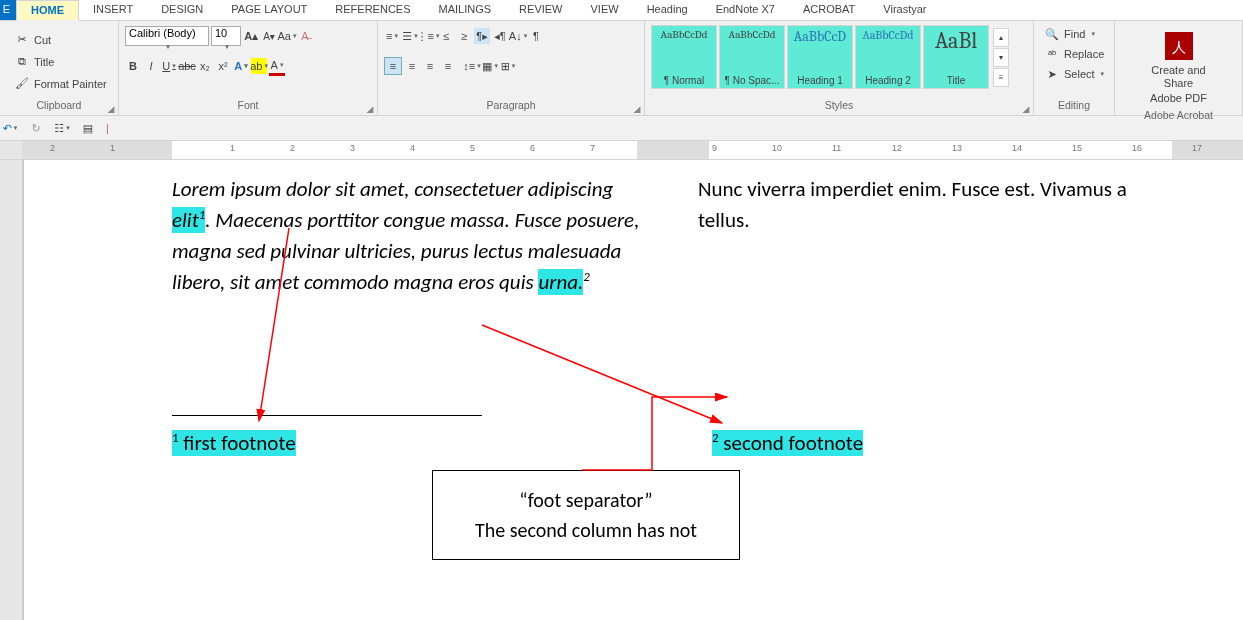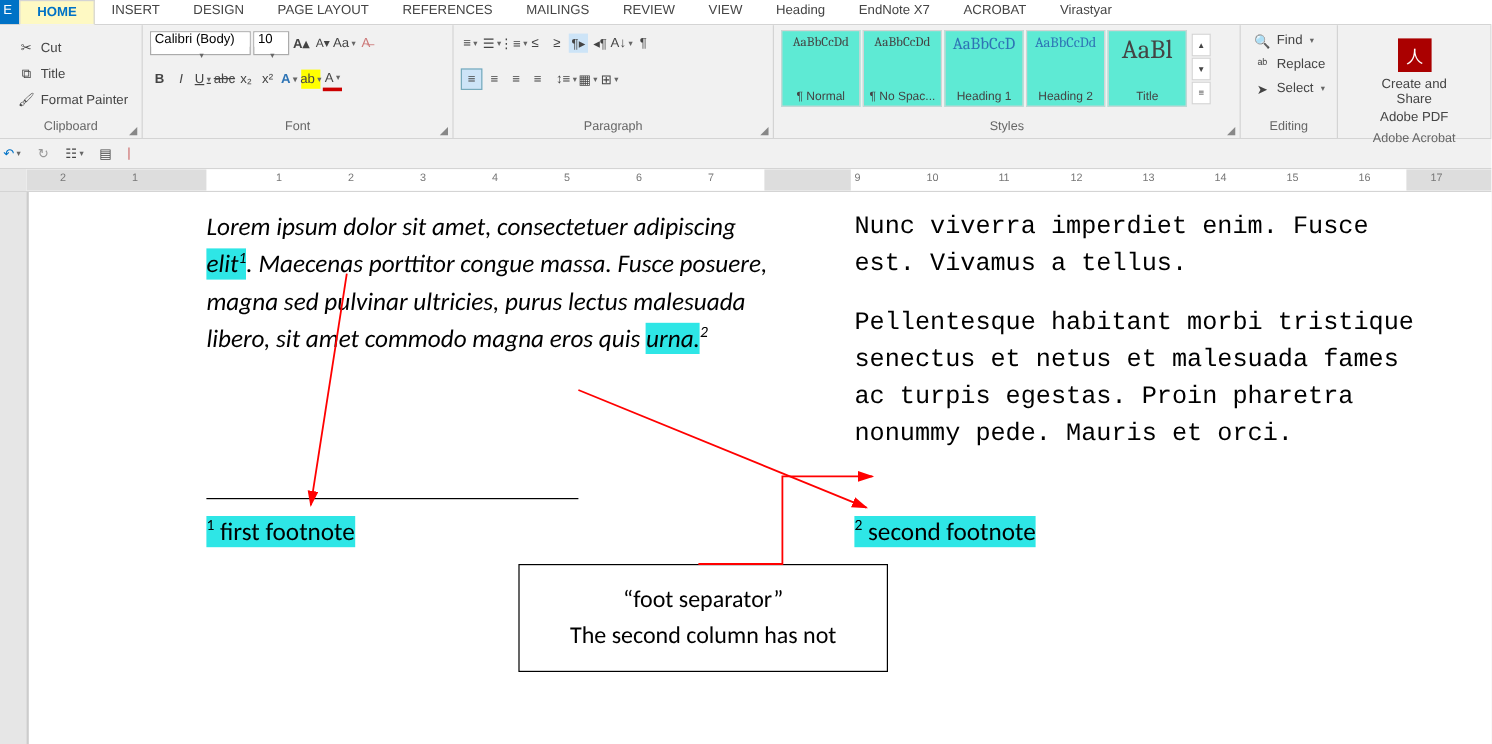--- a/index.html
+++ b/index.html
@@ -262,24 +262,23 @@
 </div>
 
 <div class="doc-area">
   <div class="gutter"></div>
   <div class="page">
 
     <div class="doc-text" style="position:absolute; left:150px; top:14px; width:470px;font-style:italic;">
       <span>Lorem ipsum dolor sit amet, consectetuer adipiscing </span><span class="hl"><span>elit</span><sup>1</sup></span><span>. Maecenas porttitor congue massa. Fusce posuere, magna sed pulvinar ultricies, purus lectus malesuada libero, sit amet commodo magna eros quis </span><span class="hl"><span>urna.</span></span><sup>2</sup>
     </div>
 
-    <div class="doc-text" style="position:absolute; left:690px; top:14px; width:470px;font-family:Liberation Mono, monospace;">
+    <div class="doc-text" style="position:absolute; left:676px; top:14px; width:470px;">
       <div>Nunc viverra imperdiet enim. Fusce est. Vivamus a tellus.</div>
       <div style="height:18px;"></div>
-      <div>Pellentesque habitant morbi tristique senectus et netus et malesuada fames ac turpis egestas. Proin pharetra nonummy pede. Mauris et orci.</div>
     </div>
 
     <div style="position:absolute; left:150px; top:255px; width:310px; border-top:1.5px solid #000;"></div>
 
     <div class="doc-text" style="position:absolute; left:150px; top:268px;">
       <span class="hl"><sup>1</sup><span> first footnote</span></span>
     </div>
     <div class="doc-text" style="position:absolute; left:690px; top:268px;">
       <span class="hl"><sup>2</sup><span> second footnote</span></span>
     </div>

